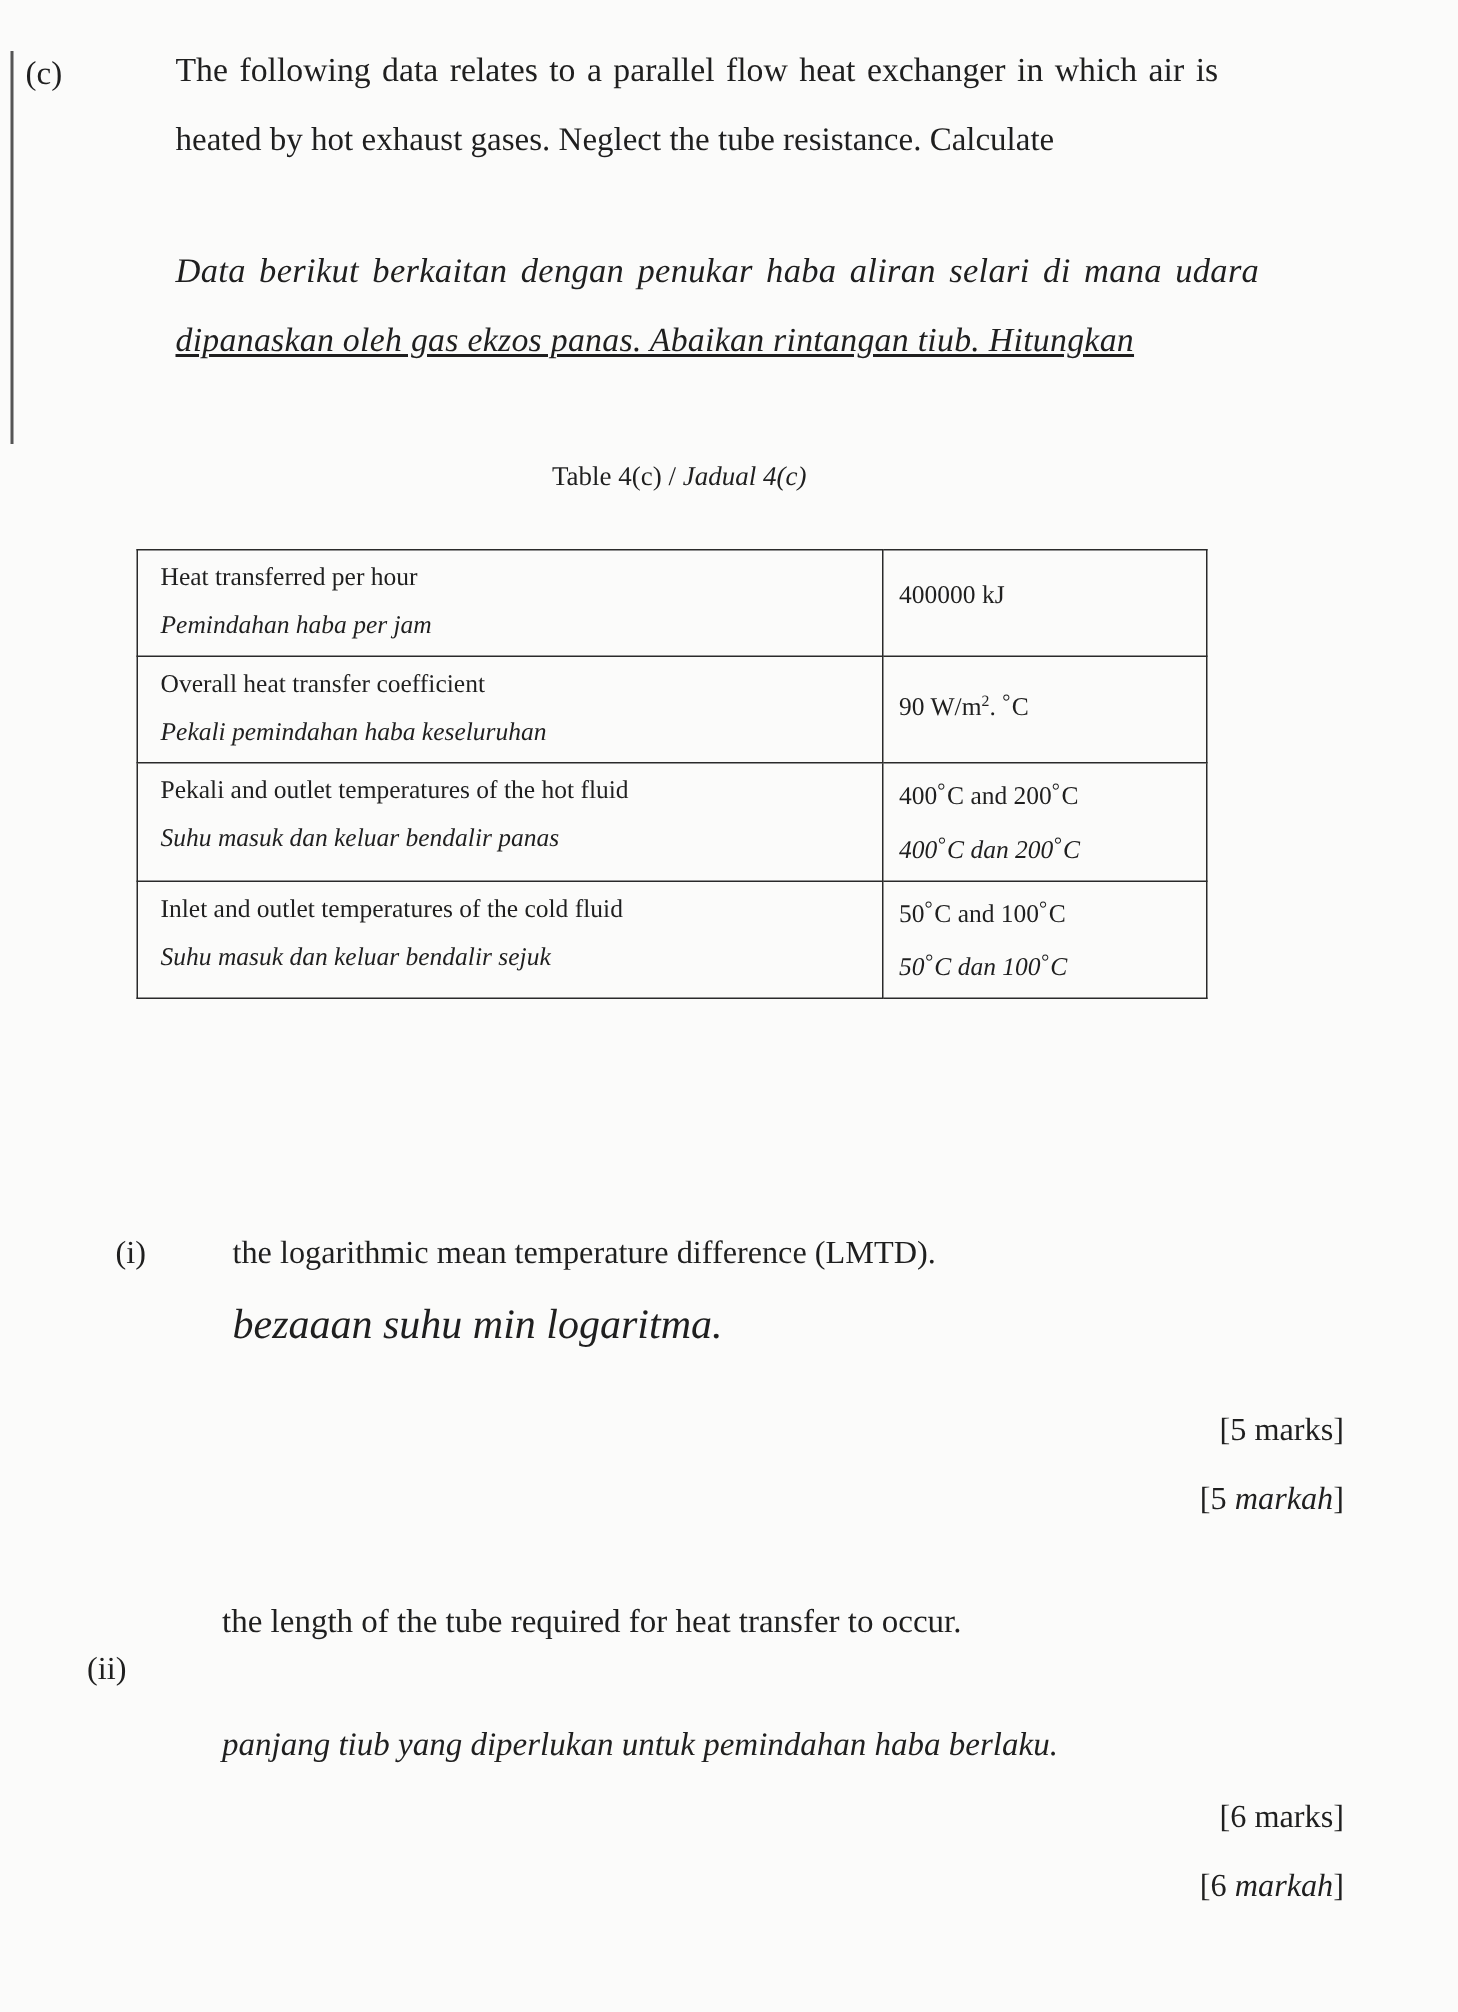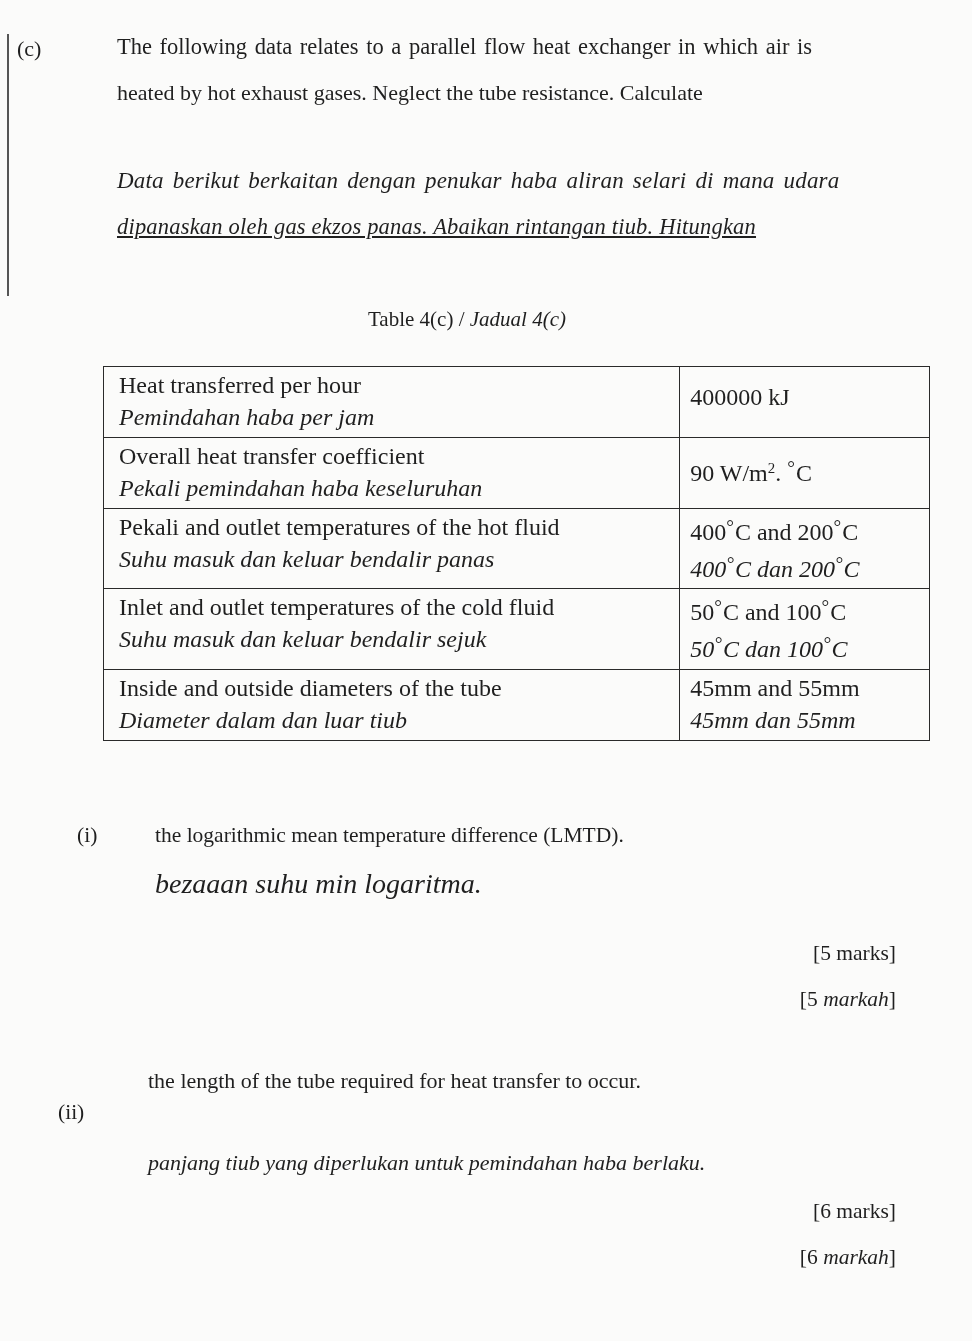--- a/index.html
+++ b/index.html
@@ -23,31 +23,30 @@
     height: 262px;
     background: #555;
   }
   .abs { position: absolute; white-space: nowrap; }
   .ms { font-size: 22px; font-style: italic; letter-spacing: 0.2px; }
   .label-c { left: 17px; top: 36px; font-size: 22px; }
   .line1 { left: 117px; top: 34px; font-size: 22.5px; word-spacing: 2px; }
   .line2 { left: 117px; top: 80px; font-size: 22px; }
   .line3 { left: 117px; top: 168px; font-size: 23px; word-spacing: 3px; }
   .line4 { left: 117px; top: 214px; font-size: 22.5px; text-decoration: underline; }
-  .caption { left: 368px; top: 307px; font-size: 21px; }
+  .caption { left: 368px; top: 307px; font-size: 18px; }
   .caption .it { font-style: italic; }
 
   table.data {
     position: absolute;
     left: 91px;
     top: 366px;
-    width: 827px;
+    width: 714px;
     border-collapse: collapse;
-    font-size: 24px;
-    margin-left: 12px;
+    font-size: 17px;
   }
   table.data td {
     border: 1.6px solid #2a2a2a;
     padding: 2px 10px 4px 15px;
     vertical-align: top;
     line-height: 32px;
   }
   table.data td.prop { width: 470px; padding-left: 15px; }
   table.data td.val { width: 194px; padding-left: 10px; }
   table.data tr { height: 70px; }
@@ -117,30 +116,20 @@
   <tr>
     <td class="prop">
       <div>Inlet and outlet temperatures of the cold fluid</div>
       <div class="it">Suhu masuk dan keluar bendalir sejuk</div>
     </td>
     <td class="val">
       <div><span>50</span><span class="deg">°</span><span>C and 100</span><span class="deg">°</span><span>C</span></div>
       <div class="it"><span>50</span><span class="deg">°</span><span>C dan 100</span><span class="deg">°</span><span>C</span></div>
     </td>
   </tr>
-  <tr>
-    <td class="prop">
-      <div>Inside and outside diameters of the tube</div>
-      <div class="it">Diameter dalam dan luar tiub</div>
-    </td>
-    <td class="val">
-      <div>45mm and 55mm</div>
-      <div class="it">45mm dan 55mm</div>
-    </td>
-  </tr>
 </tbody>
   </table>
 
 <div class="abs q-num q-i-num">(i)</div>
 <div class="abs q-i-en">the logarithmic mean temperature difference (LMTD).</div>
 <div class="abs q-i-ms it">bezaaan suhu min logaritma.</div>
 <div class="abs marks m1">[5 marks]</div>
 <div class="abs marks m2"><span>[5 </span><span class="it">markah</span><span>]</span></div>
 
 <div class="abs q-num q-ii-num">(ii)</div>

